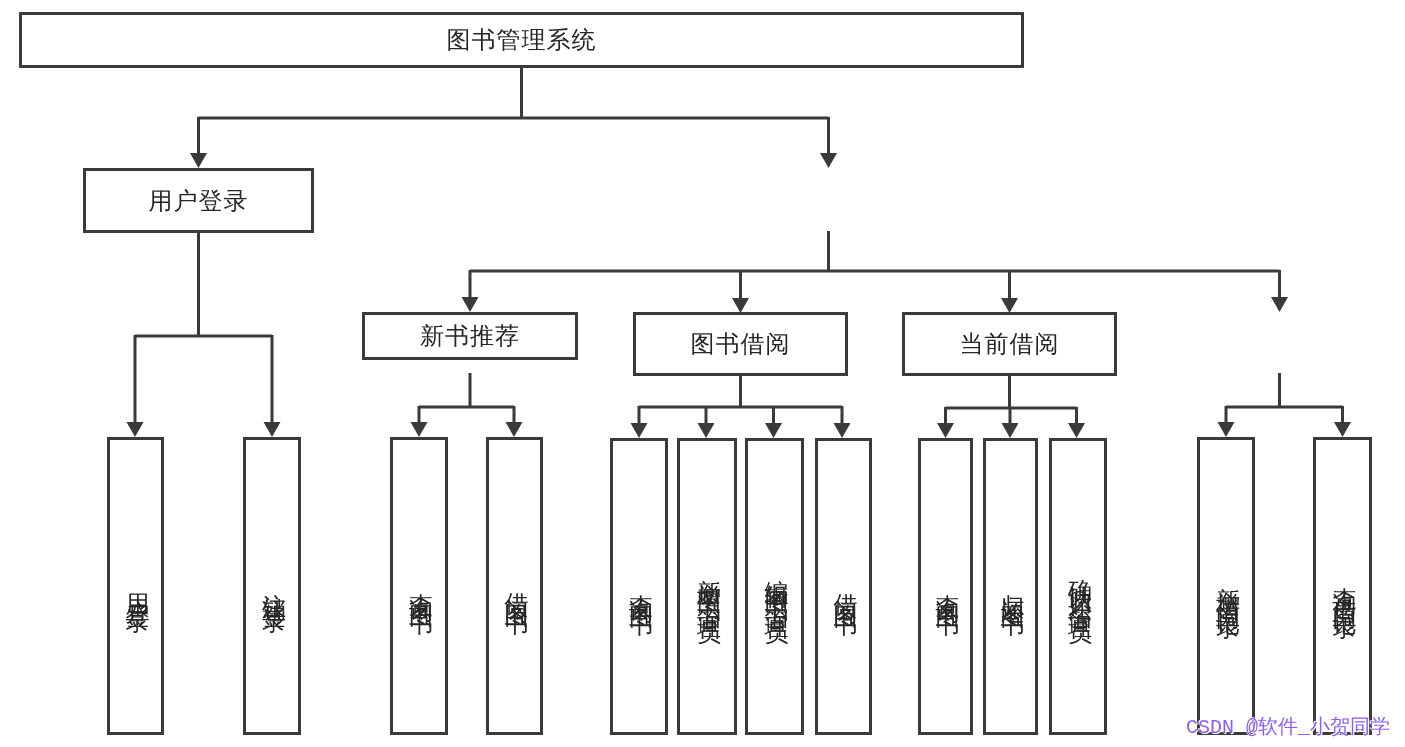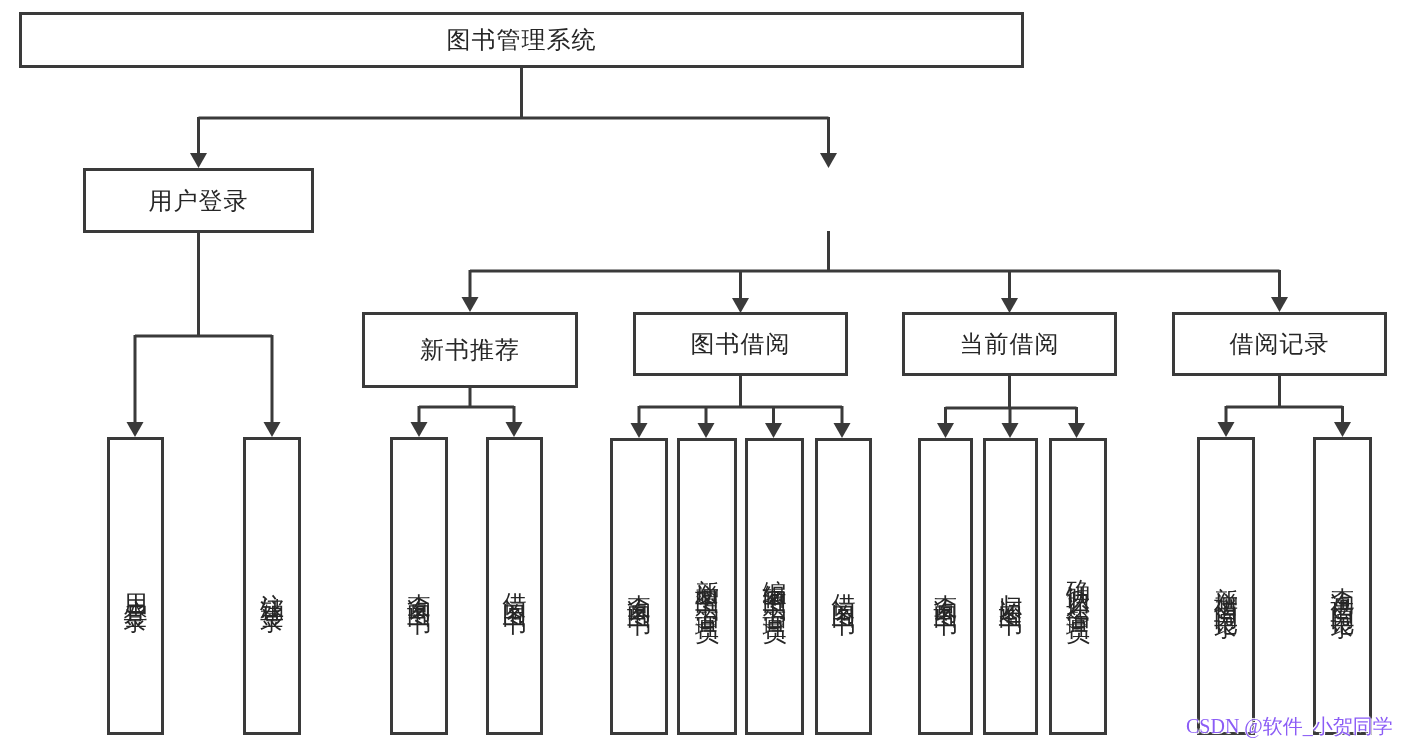--- a/index.html
+++ b/index.html
@@ -1,21 +1,21 @@
 <!DOCTYPE html>
 <html><head>
 <meta charset="utf-8">
 <style>
   html,body{margin:0;padding:0;background:#ffffff;}
   .canvas{
     position:relative;
     width:1405px;
     height:747px;
     background:#ffffff;
-    font-family:Liberation Serif, serif;
+    font-family:Liberation Mono, monospace;
     overflow:hidden;
   }
   .connectors{
     position:absolute;
     left:0; top:0;
     z-index:1;
   }
   .node{
     position:absolute;
     box-sizing:border-box;
@@ -90,31 +90,28 @@
   </svg>
 
   <div class="node h" style="left:19px;top:12px;width:1005px;height:56px">
     <span>图书管理系统</span>
   </div>
 
   <div class="node h" style="left:83px;top:168px;width:231px;height:65px">
     <span>用户登录</span>
   </div>
 
-  <div class="node h" style="left:362px;top:312px;width:216px;height:76px">
+  <div class="node h" style="left:362px;top:312px;width:216px;height:48px">
     <span>新书推荐</span>
   </div>
   <div class="node h" style="left:633px;top:312px;width:215px;height:64px">
     <span>图书借阅</span>
   </div>
   <div class="node h" style="left:902px;top:312px;width:215px;height:64px">
     <span>当前借阅</span>
-  </div>
-  <div class="node h" style="left:1172px;top:312px;width:215px;height:64px">
-    <span>借阅记录</span>
   </div>
 
   <div class="node v" style="left:107px;top:437px;width:57px;height:298px">
     <span>用户登录</span>
   </div>
   <div class="node v" style="left:243px;top:437px;width:58px;height:298px">
     <span>注销登录</span>
   </div>
 
   <div class="node v" style="left:390px;top:437px;width:58px;height:298px">

